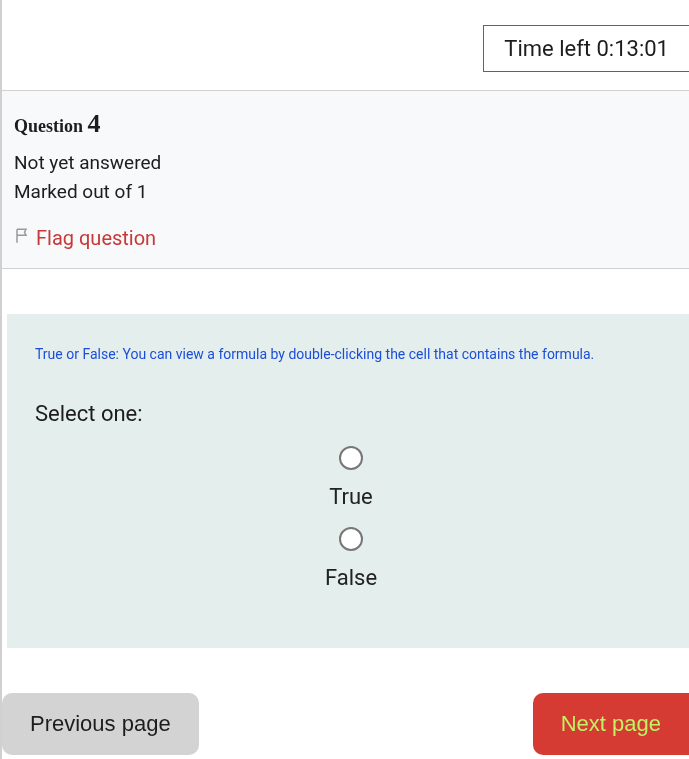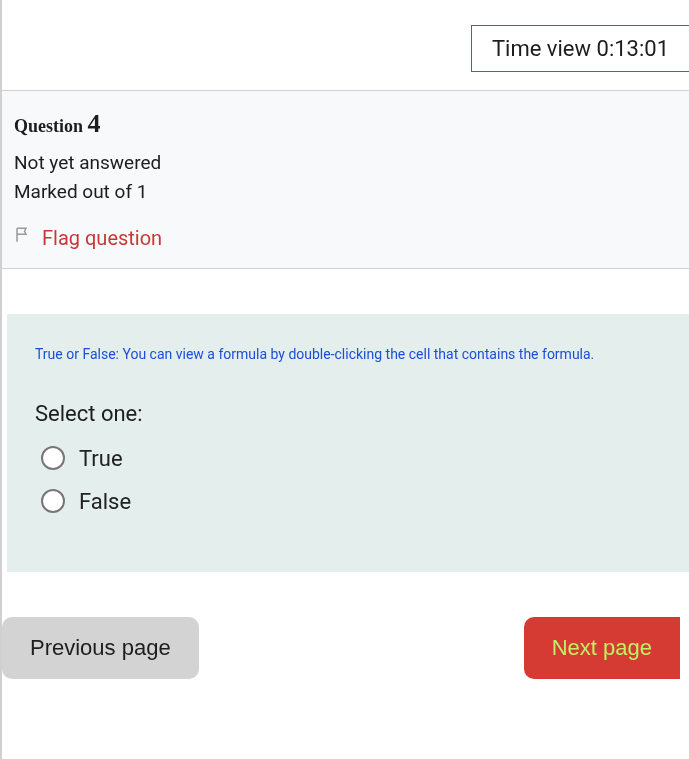--- a/index.html
+++ b/index.html
@@ -46,21 +46,22 @@
 .qstatus {
   font-size: 19px;
   margin-bottom: 6px;
 }
 .qmarks {
   font-size: 19px;
   margin-bottom: 23px;
 }
 .flag {
   display: flex;
-  gap: 10px;
+  align-items: center;
+  gap: 4px;
   cursor: pointer;
 }
 .flag-text {
   color: #c73838;
   font-size: 20px;
 }
 .flag-icon svg {
   width: 18px;
   height: 18px;
 }
@@ -77,38 +78,39 @@
 }
 .selectone {
   font-size: 22px;
   margin-bottom: 20px;
 }
 .option {
   display: flex;
   align-items: center;
   gap: 14px;
   margin: 6px 0 18px 6px;
+  flex-direction: column;
 }
 .radio {
   width: 24px;
   height: 24px;
   border: 2.5px solid #777;
   border-radius: 50%;
   background: #fff;
   cursor: pointer;
 }
 .option-label {
   font-size: 22px;
   color: #222;
 }
 .navrow {
   display: flex;
   justify-content: space-between;
   margin-top: 45px;
-  padding: 0 9px 0 0;
+  padding: 0 0 0 0;
 }
 .btn {
   font-size: 22px;
   padding: 18px 28px;
   border: none;
   border-radius: 10px;
   cursor: pointer;
 }
 .btn-prev {
   background: #d3d3d3;
@@ -121,21 +123,21 @@
   border-top-right-radius: 0;
   border-bottom-right-radius: 0;
 }
 </style>
 </head>
 <body>
 
 <div class="page">
 
   <div class="timer-bar">
-    <div class="timer">Time view 0:13:01</div>
+    <div class="timer">Time left 0:13:01</div>
   </div>
 
   <div class="qinfo">
     <div class="qlabel">
       <span>Question</span>
       <span class="qnum">4</span>
     </div>
     <div class="qstatus">Not yet answered</div>
     <div class="qmarks">Marked out of 1</div>
     <div class="flag">

